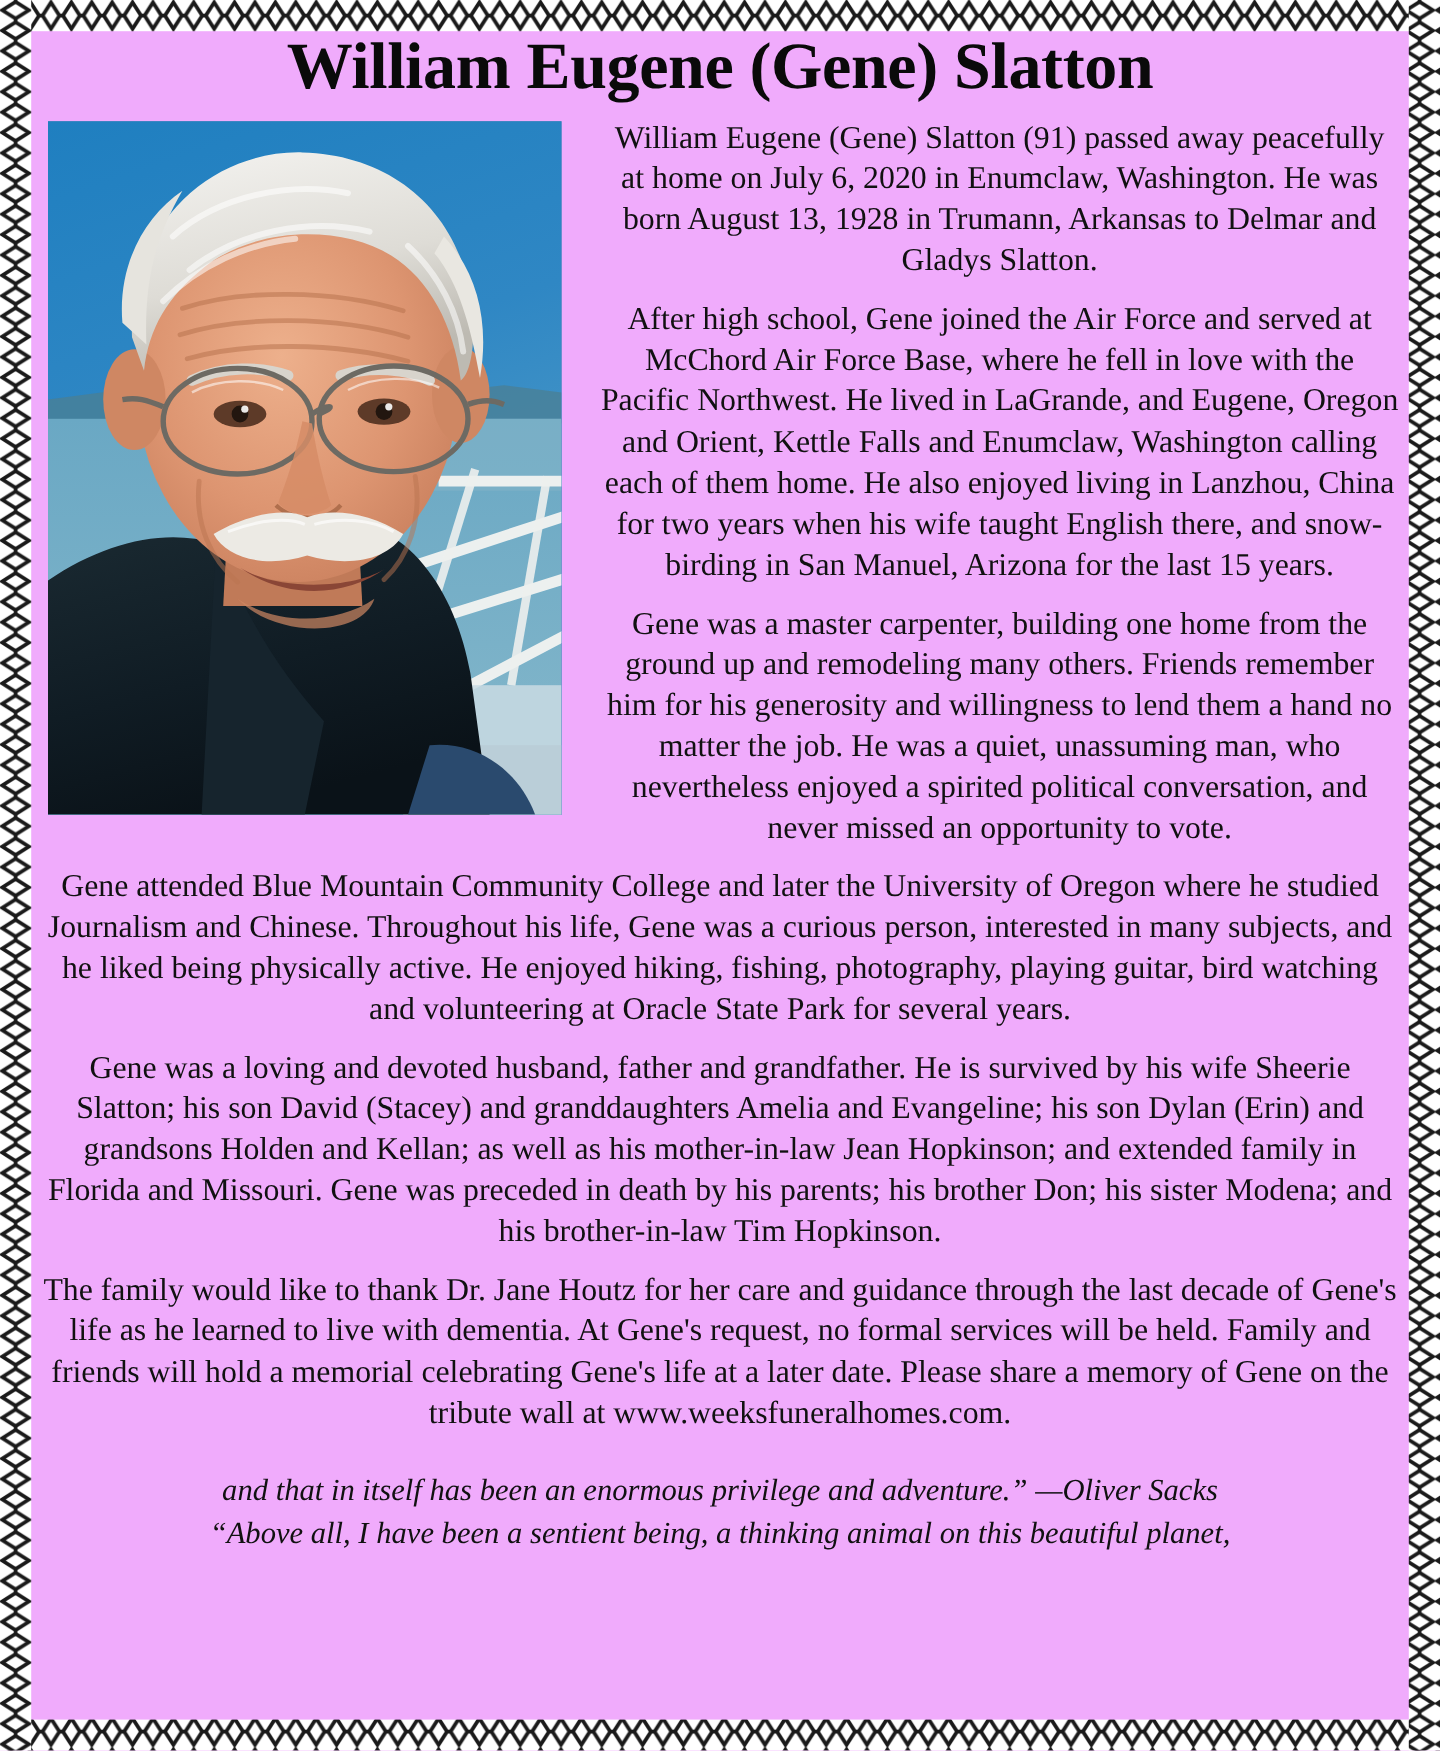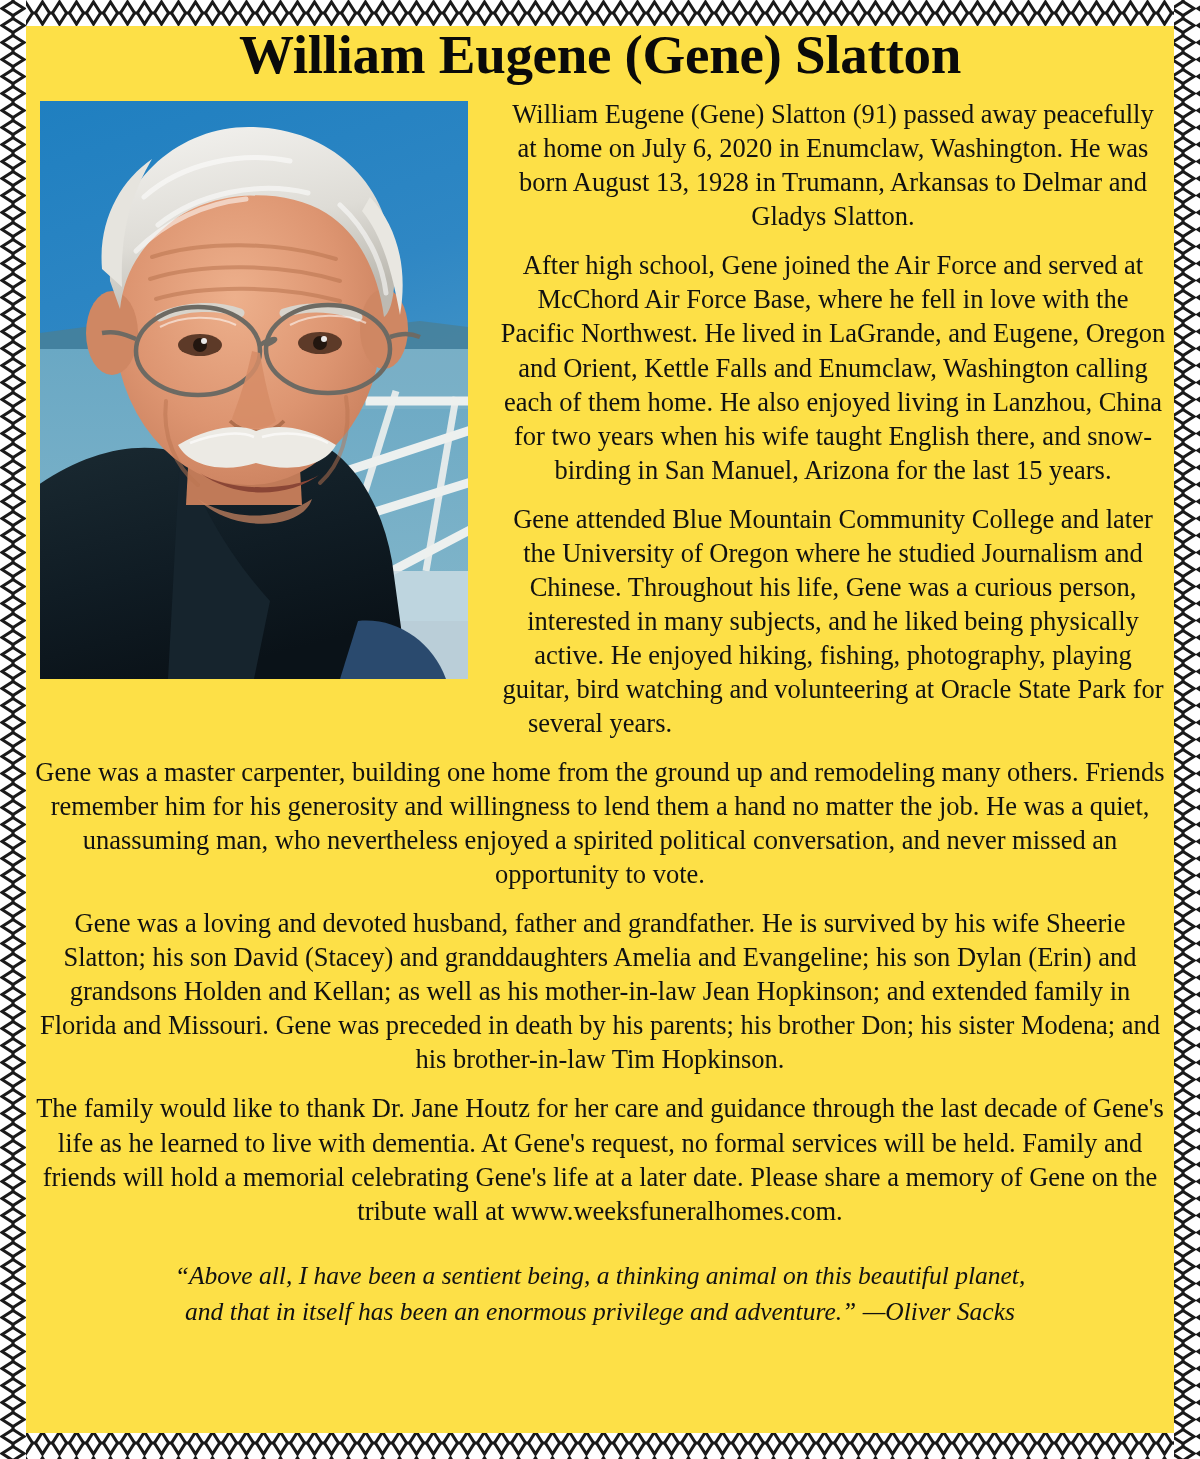--- a/index.html
+++ b/index.html
@@ -15,21 +15,21 @@
     color: #111111;
     overflow: hidden;
   }
 
   
   .page {
     position: relative;
     width: 1200px;
     height: 1459px;
     box-sizing: border-box;
-    background: #fde047;
+    background: #f0abfc;
   }
 
   .border-frame {
     position: absolute;
     inset: 0;
     pointer-events: none;
     z-index: 5;
   }
   .border-frame svg { display: block; width: 100%; height: 100%; }
 
@@ -251,25 +251,25 @@
           </g>
 
           <path d="M158 398 C190 420, 240 420, 272 398 C262 430, 190 432, 158 398 Z" fill="#cf8763" opacity="0.7"></path>
         </g>
       </svg>
     </div>
 
     <div class="body-text">
       <p>William Eugene (Gene) Slatton (91) passed away peacefully at home on July 6, 2020 in Enumclaw, Washington. He was born August 13, 1928 in Trumann, Arkansas to Delmar and Gladys Slatton.</p>
       <p>After high school, Gene joined the Air Force and served at McChord Air Force Base, where he fell in love with the Pacific Northwest.  He lived in LaGrande, and Eugene, Oregon and Orient, Kettle Falls and Enumclaw, Washington calling each of them home.  He also enjoyed living in Lanzhou, China for two years when his wife taught English there, and snow-birding in San Manuel, Arizona for the last 15 years.</p>
+      <p>Gene was a master carpenter, building one home from the ground up and remodeling many others.  Friends remember him for his generosity and willingness to lend them a hand no matter the job.  He was a quiet, unassuming man, who nevertheless enjoyed a spirited political conversation, and never missed an opportunity to vote.</p>
       <p>Gene attended Blue Mountain Community College and later the University of Oregon where he studied Journalism and Chinese.  Throughout his life, Gene was a curious person, interested in many subjects, and he liked being physically active.  He enjoyed hiking, fishing, photography, playing guitar, bird watching and volunteering at Oracle State Park for several years.</p>
-      <p>Gene was a master carpenter, building one home from the ground up and remodeling many others.  Friends remember him for his generosity and willingness to lend them a hand no matter the job.  He was a quiet, unassuming man, who nevertheless enjoyed a spirited political conversation, and never missed an opportunity to vote.</p>
       <p>Gene was a loving and devoted husband, father and grandfather. He is survived by his wife Sheerie Slatton; his son David (Stacey) and granddaughters Amelia and Evangeline; his son Dylan (Erin) and grandsons Holden and Kellan; as well as his mother-in-law Jean Hopkinson; and extended family in Florida and Missouri. Gene was preceded in death by his parents; his brother Don; his sister Modena; and his brother-in-law Tim Hopkinson.</p>
       <p>The family would like to thank Dr. Jane Houtz for her care and guidance through the last decade of Gene's life as he learned to live with dementia.  At Gene's request, no formal services will be held.  Family and friends will hold a memorial celebrating Gene's life at a later date.  Please share a memory of Gene on the tribute wall at www.weeksfuneralhomes.com.</p>
     </div>
 
     <div class="quote">
+      <span class="q-line">and that in itself has been an enormous privilege and adventure.” —Oliver Sacks</span>
       <span class="q-line">“Above all, I have been a sentient being, a thinking animal on this beautiful planet,</span>
-      <span class="q-line">and that in itself has been an enormous privilege and adventure.” —Oliver Sacks</span>
     </div>
 
   </div>
 </div>
 
 </body></html>

